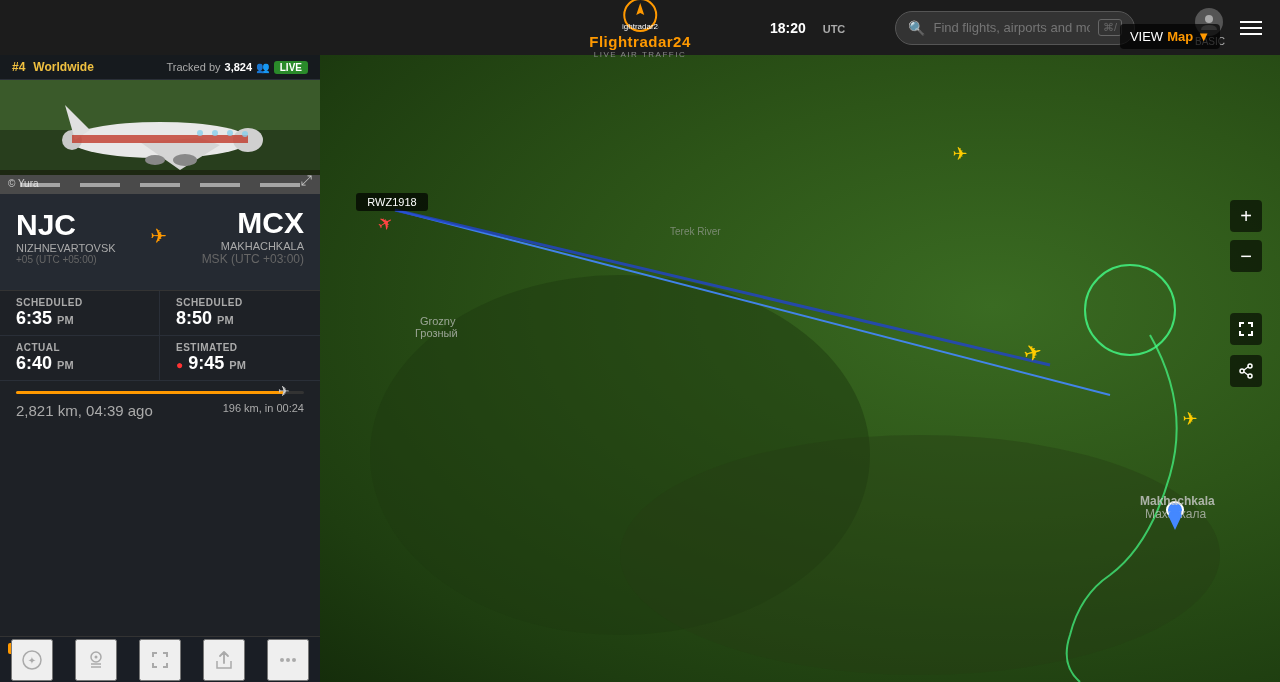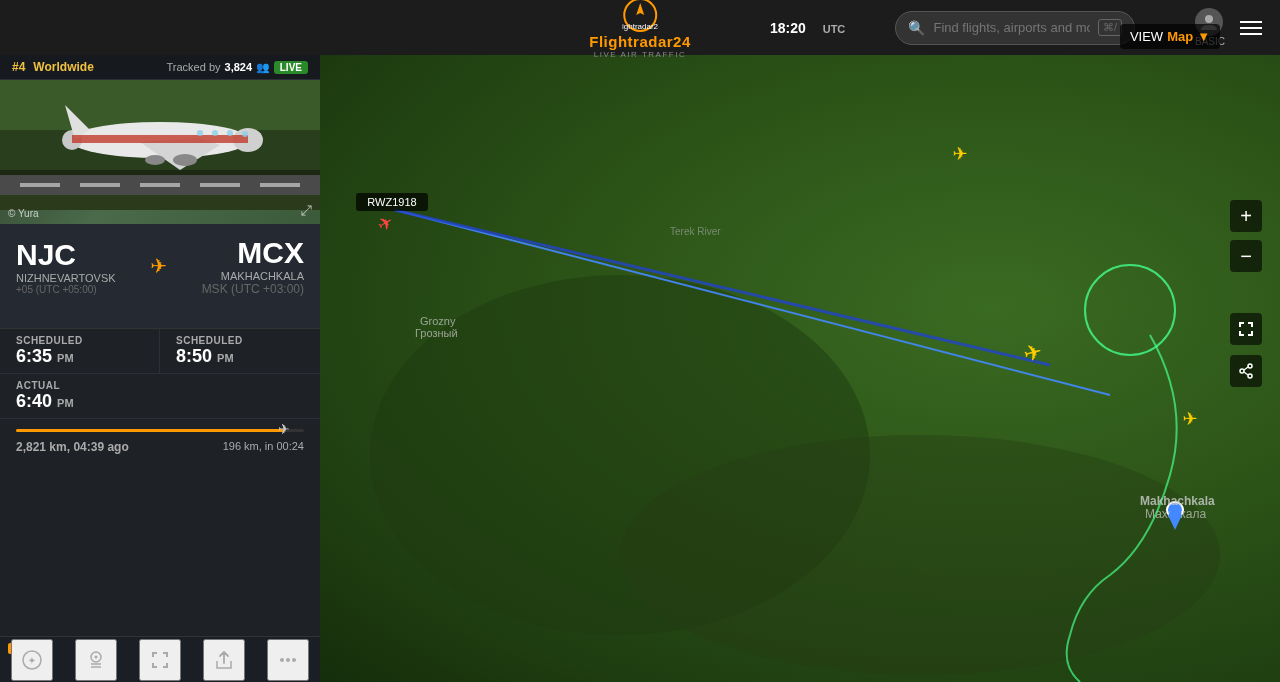--- a/index.html
+++ b/index.html
@@ -70,31 +70,31 @@
     #rank-bar {
       background: #161a1e; padding: 5px 12px; display: flex; align-items: center; gap: 8px;
       border-bottom: 1px solid #2a2f38;
     }
     #rank-badge { color: #f0c040; font-size: 12px; font-weight: bold; }
     #rank-text { color: #f0c040; font-size: 12px; font-weight: bold; }
     #tracked-info { color: #aaa; font-size: 11px; display: flex; align-items: center; gap: 4px; margin-left: auto; }
     #live-badge { background: #2a8a2a; color: white; font-size: 10px; font-weight: bold; padding: 1px 6px; border-radius: 3px; }
 
     #plane-image {
-      width: 320px; height: 144px; background: linear-gradient(135deg, #2a3a2a 0%, #4a6a4a 50%, #3a5a3a 100%);
+      width: 320px; height: 114px; background: linear-gradient(135deg, #2a3a2a 0%, #4a6a4a 50%, #3a5a3a 100%);
       position: relative; overflow: hidden;
     }
     #photo-credit { position: absolute; bottom: 5px; left: 8px; color: rgba(255,255,255,0.7); font-size: 10px; }
     #expand-icon { position: absolute; bottom: 5px; right: 8px; color: rgba(255,255,255,0.7); font-size: 14px; cursor: pointer; }
 
     
     #route-section {
       background: #252a32; padding: 12px 16px; border-bottom: 1px solid #333;
     }
-    #route-row { display: flex; align-items: center; justify-content: space-between; margin-bottom: 20px; }
+    #route-row { display: flex; align-items: center; justify-content: space-between; margin-bottom: 12px; }
     #origin-code { color: white; font-size: 30px; font-weight: bold; }
     #dest-code { color: white; font-size: 30px; font-weight: bold; text-align: right; }
     #plane-arrow { color: #f90; font-size: 20px; }
     #origin-name { color: #aaa; font-size: 11px; }
     #dest-name { color: #aaa; font-size: 11px; text-align: right; }
     #origin-tz { color: #666; font-size: 10px; }
     #dest-tz { color: #666; font-size: 12px; text-align: right; }
 
     
     #times-section { background: #1e2126; }
@@ -114,21 +114,21 @@
     #progress-bar-track {
       width: 100%; height: 3px; background: #333; border-radius: 2px; position: relative; margin-bottom: 8px;
     }
     #progress-bar-fill {
       height: 100%; background: #f90; border-radius: 2px;
     }
     #progress-plane { 
       position: absolute; top: -8px; color: #ccc; font-size: 14px;
     }
     #progress-info { display: flex; justify-content: space-between; }
-    #progress-left { color: #aaa; font-size: 12px; font-weight: bold; }
+    #progress-left { color: #aaa; font-size: 15px; }
     #progress-right { color: #aaa; font-size: 11px; text-align: right; }
 
     
     #map-container {
       position: absolute; top: 55px; left: 320px; right: 0; bottom: 0;
       background: #2d5a1b; overflow: hidden;
     }
     #map-bg {
       position: absolute; inset: 0;
       background: radial-gradient(ellipse at 70% 40%, #3a6b22 0%, #2d5518 40%, #1e3d10 80%, #152d0b 100%);
@@ -330,20 +330,28 @@
           <span>8:50</span>
           <span class="time-ampm">PM</span>
         </div>
       </div>
     </div>
     <div id="times-row" style="display:grid;grid-template-columns:1fr 1fr;border-bottom:1px solid #2a2f38;">
       <div class="time-cell">
         <div class="time-label">ACTUAL</div>
         <div class="time-value">
           <span>6:40</span>
+          <span class="time-ampm">PM</span>
+        </div>
+      </div>
+      <div class="time-cell">
+        <div class="time-label">ESTIMATED</div>
+        <div class="time-value">
+          <span class="time-dot">●</span>
+          <span>9:45</span>
           <span class="time-ampm">PM</span>
         </div>
       </div>
     </div>
   </div>
 
   <div id="progress-section">
     <div id="progress-bar-track">
       <div id="progress-bar-fill" style="width:93%;"></div>
       <span id="progress-plane" style="left:91%;">✈</span>

